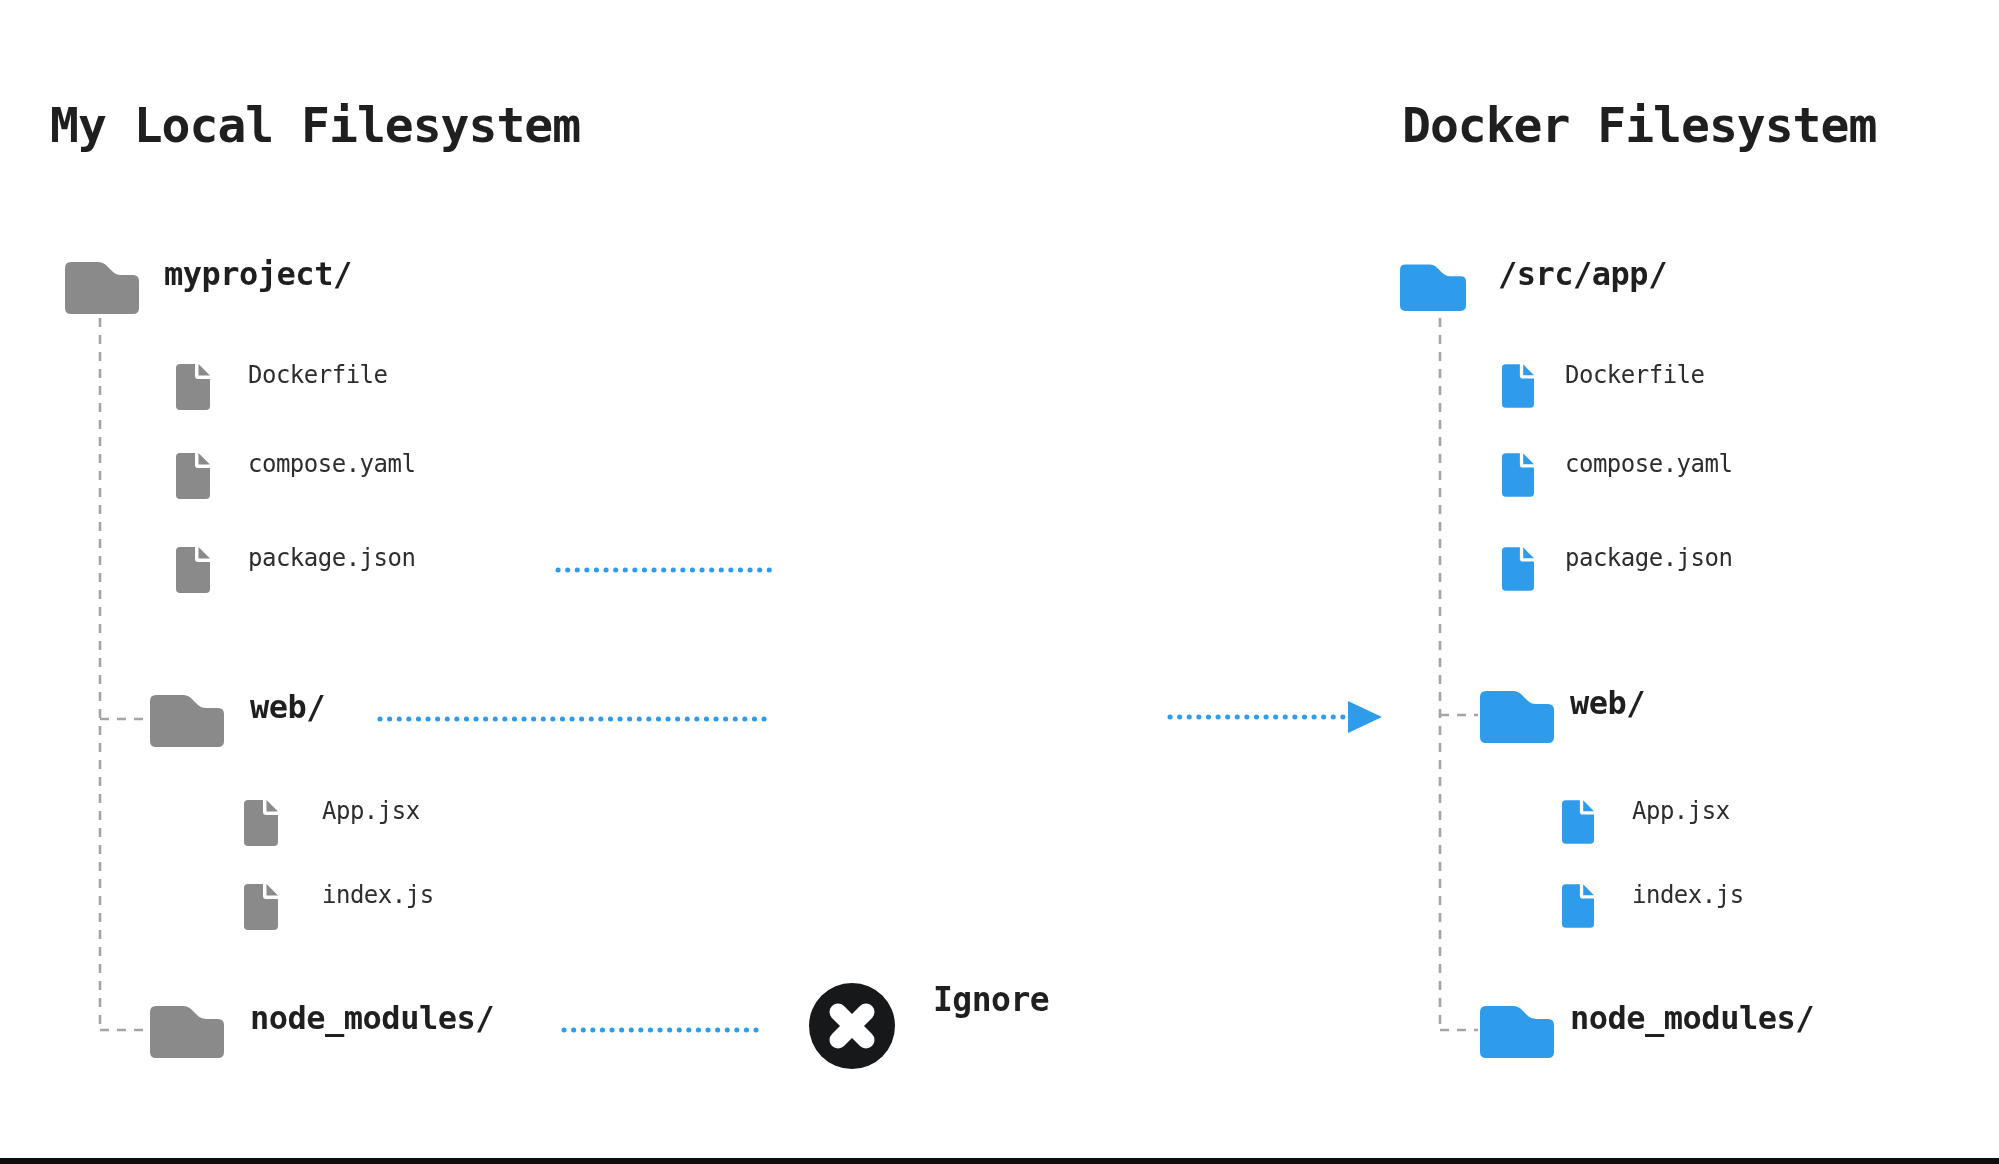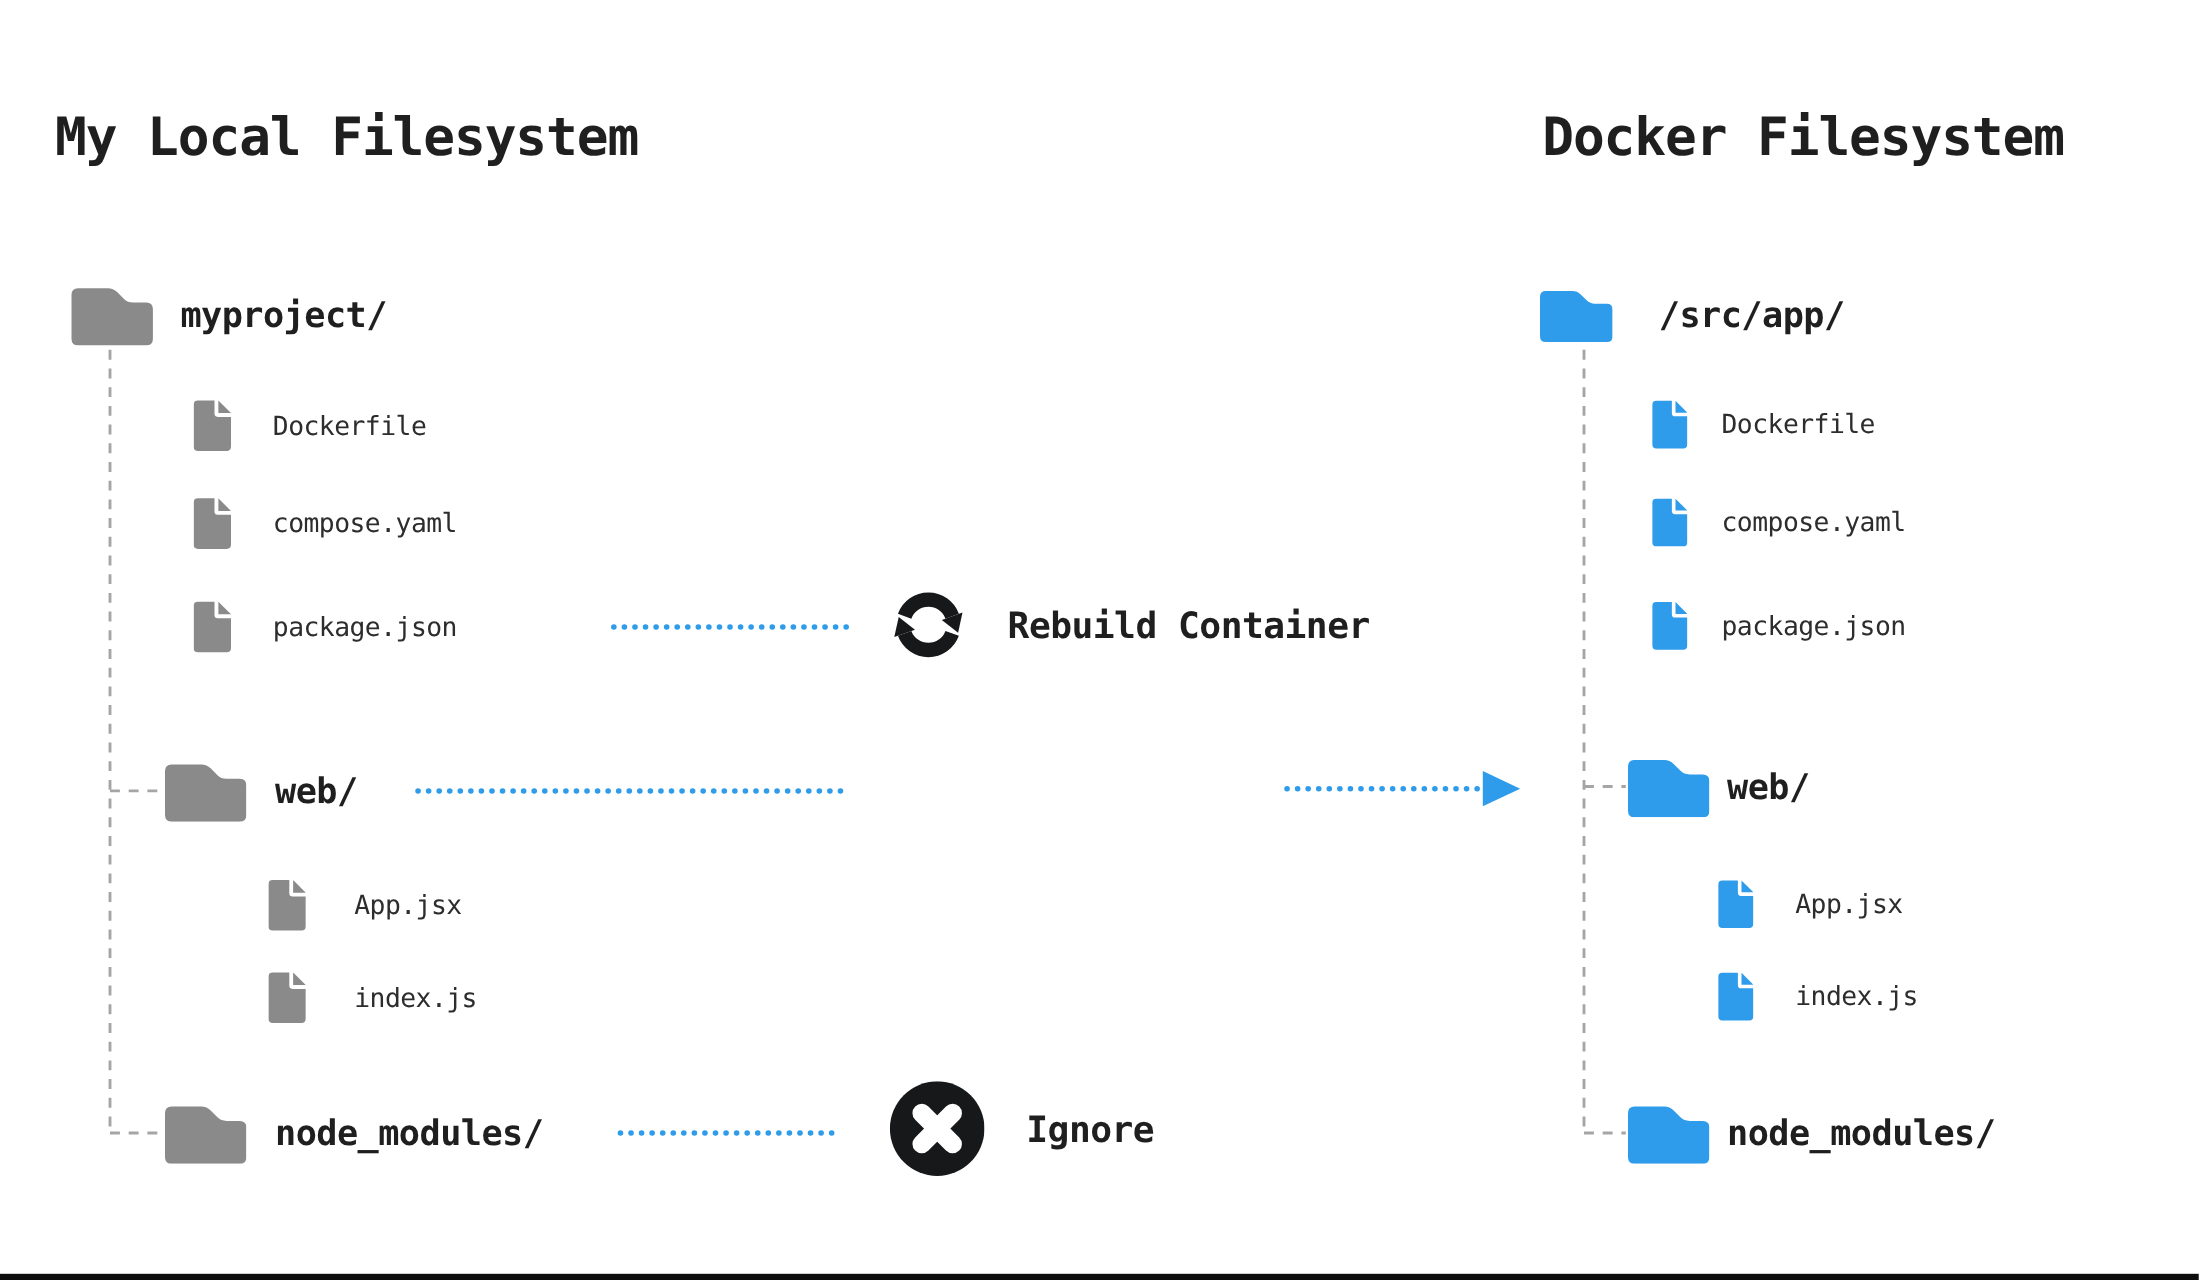--- a/index.html
+++ b/index.html
@@ -14,21 +14,21 @@
   }
   *{margin:0;padding:0;box-sizing:border-box}
   html,body{background:var(--background)}
   body{font-family:"DejaVu Sans Mono","Liberation Mono",monospace;color:var(--text)}
   .canvas{position:relative;width:1999px;height:1164px;background:var(--background);overflow:hidden}
 
   .panel-title{position:absolute;font-size:48px;font-weight:bold;letter-spacing:-1px;line-height:1.15;color:var(--text)}
   #title-local{left:50px;top:98px}
   #title-container{left:1402px;top:98px}
 
-  .row{position:absolute;display:flex;align-items:center}
+  .row{position:absolute;display:flex;}
   .row .lbl{line-height:1;white-space:nowrap}
   .lbl-folder{font-size:32px;font-weight:bold;letter-spacing:-0.5px;color:var(--text)}
   .lbl-file{font-size:24px;font-weight:normal;letter-spacing:-0.5px;color:var(--text-soft)}
   .lbl-action{font-size:33px;font-weight:bold;letter-spacing:-0.5px;color:var(--text)}
 
   .icon{display:block;flex:none}
   .icon-gray{color:var(--icon-gray)}
   .icon-blue{color:var(--accent-blue)}
   .icon-black{color:var(--icon-black)}
 
@@ -119,45 +119,34 @@
     <span class="lbl lbl-file">index.js</span>
   </div>
 
   <div class="row" style="left:150px;top:1002px;height:56px;gap:26px">
     <svg class="icon icon-gray" width="74" height="56" viewBox="0 0 74 56">
         <path fill="currentColor" d="M6,4 H33 Q38,4 41.5,7.5 L47.5,13.5 Q51,17 56,17 H68 Q74,17 74,23 V50 Q74,56 68,56 H6 Q0,56 0,50 V10 Q0,4 6,4 Z"></path>
       </svg>
     <span class="lbl lbl-folder">node_modules/</span>
   </div>
 
-  <div class="row" style="left:808px;top:532px;height:72px;gap:36px">
-    <svg class="icon icon-black" width="72" height="72" viewBox="0 0 72 72">
-      <g fill="none" stroke="currentColor" stroke-width="13">
-        <path d="M14.4,28.2 A23,23 0 0 1 57.6,28.2"></path>
-        <path d="M57.6,43.8 A23,23 0 0 1 14.4,43.8"></path>
-      </g>
-      <polygon fill="currentColor" points="63,43.2 67,24.8 48.2,31.6"></polygon>
-      <polygon fill="currentColor" points="9,28.8 5,47.2 23.8,40.4"></polygon>
-    </svg>
-    <span class="lbl lbl-action">Rebuild Container</span>
-  </div>
 
 
   <div class="row" style="left:809px;top:983px;height:86px;gap:38px">
     <svg class="icon icon-black" width="86" height="86" viewBox="0 0 86 86">
       <circle cx="43" cy="43" r="43" fill="currentColor"></circle>
       <g stroke="#ffffff" stroke-width="17" stroke-linecap="round">
         <line x1="29" y1="29" x2="57" y2="57"></line>
         <line x1="57" y1="29" x2="29" y2="57"></line>
       </g>
     </svg>
     <span class="lbl lbl-action">Ignore</span>
   </div>
 
-  <div class="row" style="left:1400px;top:258px;height:56px;gap:42px">
+  <div class="row" style="left:1400px;top:258px;height:56px;gap:32px">
     <svg class="icon icon-blue" width="66" height="56" viewBox="0 0 74 56">
         <path fill="currentColor" d="M6,4 H33 Q38,4 41.5,7.5 L47.5,13.5 Q51,17 56,17 H68 Q74,17 74,23 V50 Q74,56 68,56 H6 Q0,56 0,50 V10 Q0,4 6,4 Z"></path>
       </svg>
     <span class="lbl lbl-folder">/src/app/</span>
   </div>
 
   <div class="row" style="left:1502px;top:363px;height:46px;gap:31px">
     <svg class="icon icon-blue" width="32" height="46" viewBox="0 0 34 46">
         <path fill="currentColor" d="M4,0 Q0,0 0,4 V42 Q0,46 4,46 H30 Q34,46 34,42 V15 H22 Q19,15 19,12 V0 Z"></path>
         <polygon fill="currentColor" points="22.5,0 34,11.5 22.5,11.5"></polygon>

